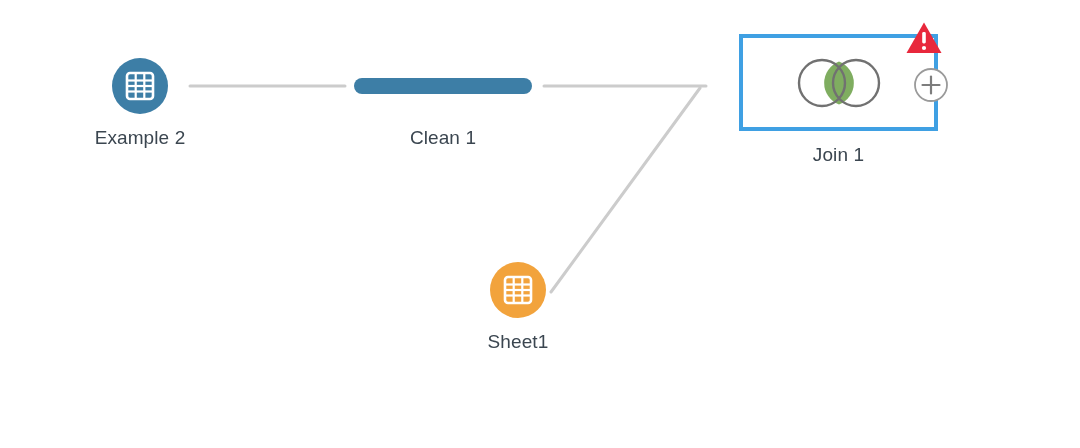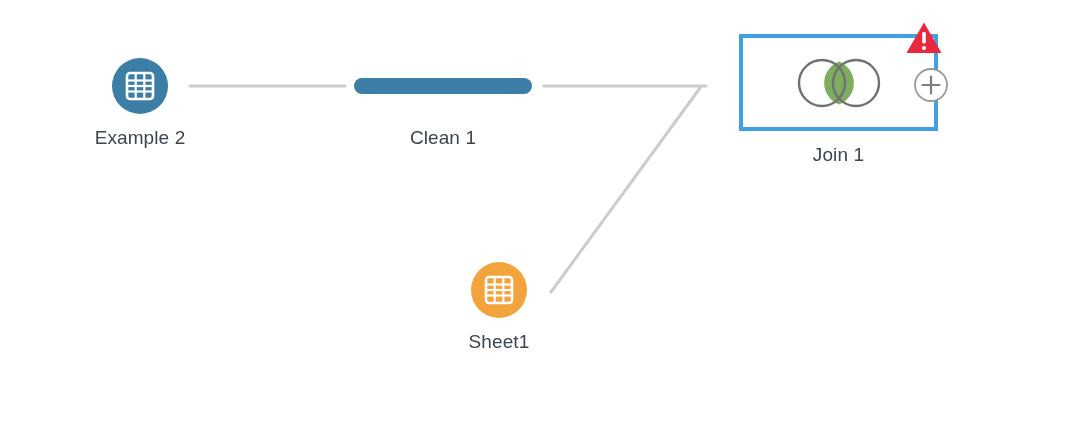--- a/index.html
+++ b/index.html
@@ -137,21 +137,21 @@
     <div class="node-label">Example 2</div>
   </div>
 
   <div class="node" style="left:351px; top:58px; width:184px;justify-content:space-between;">
     <div class="pill-wrap">
       <div class="pill-node"></div>
     </div>
     <div class="node-label">Clean 1</div>
   </div>
 
-  <div class="node" style="left:421px; top:262px; width:156px;align-items:center;">
+  <div class="node" style="left:440px; top:262px; width:156px;align-items:center;">
     <div class="circle-node orange">
       <svg class="grid-glyph" width="32" height="32" viewBox="0 0 32 32">
         <rect x="3" y="3" width="26" height="26" rx="3" ry="3" fill="none" stroke="#ffffff" stroke-width="2.6"></rect>
         <line x1="3" y1="10.5" x2="29" y2="10.5" stroke="#ffffff" stroke-width="2.2"></line>
         <line x1="3" y1="16" x2="29" y2="16" stroke="#ffffff" stroke-width="2.2"></line>
         <line x1="3" y1="21.5" x2="29" y2="21.5" stroke="#ffffff" stroke-width="2.2"></line>
         <line x1="11.7" y1="3" x2="11.7" y2="29" stroke="#ffffff" stroke-width="2.2"></line>
         <line x1="20.3" y1="3" x2="20.3" y2="29" stroke="#ffffff" stroke-width="2.2"></line>
       </svg>
     </div>

